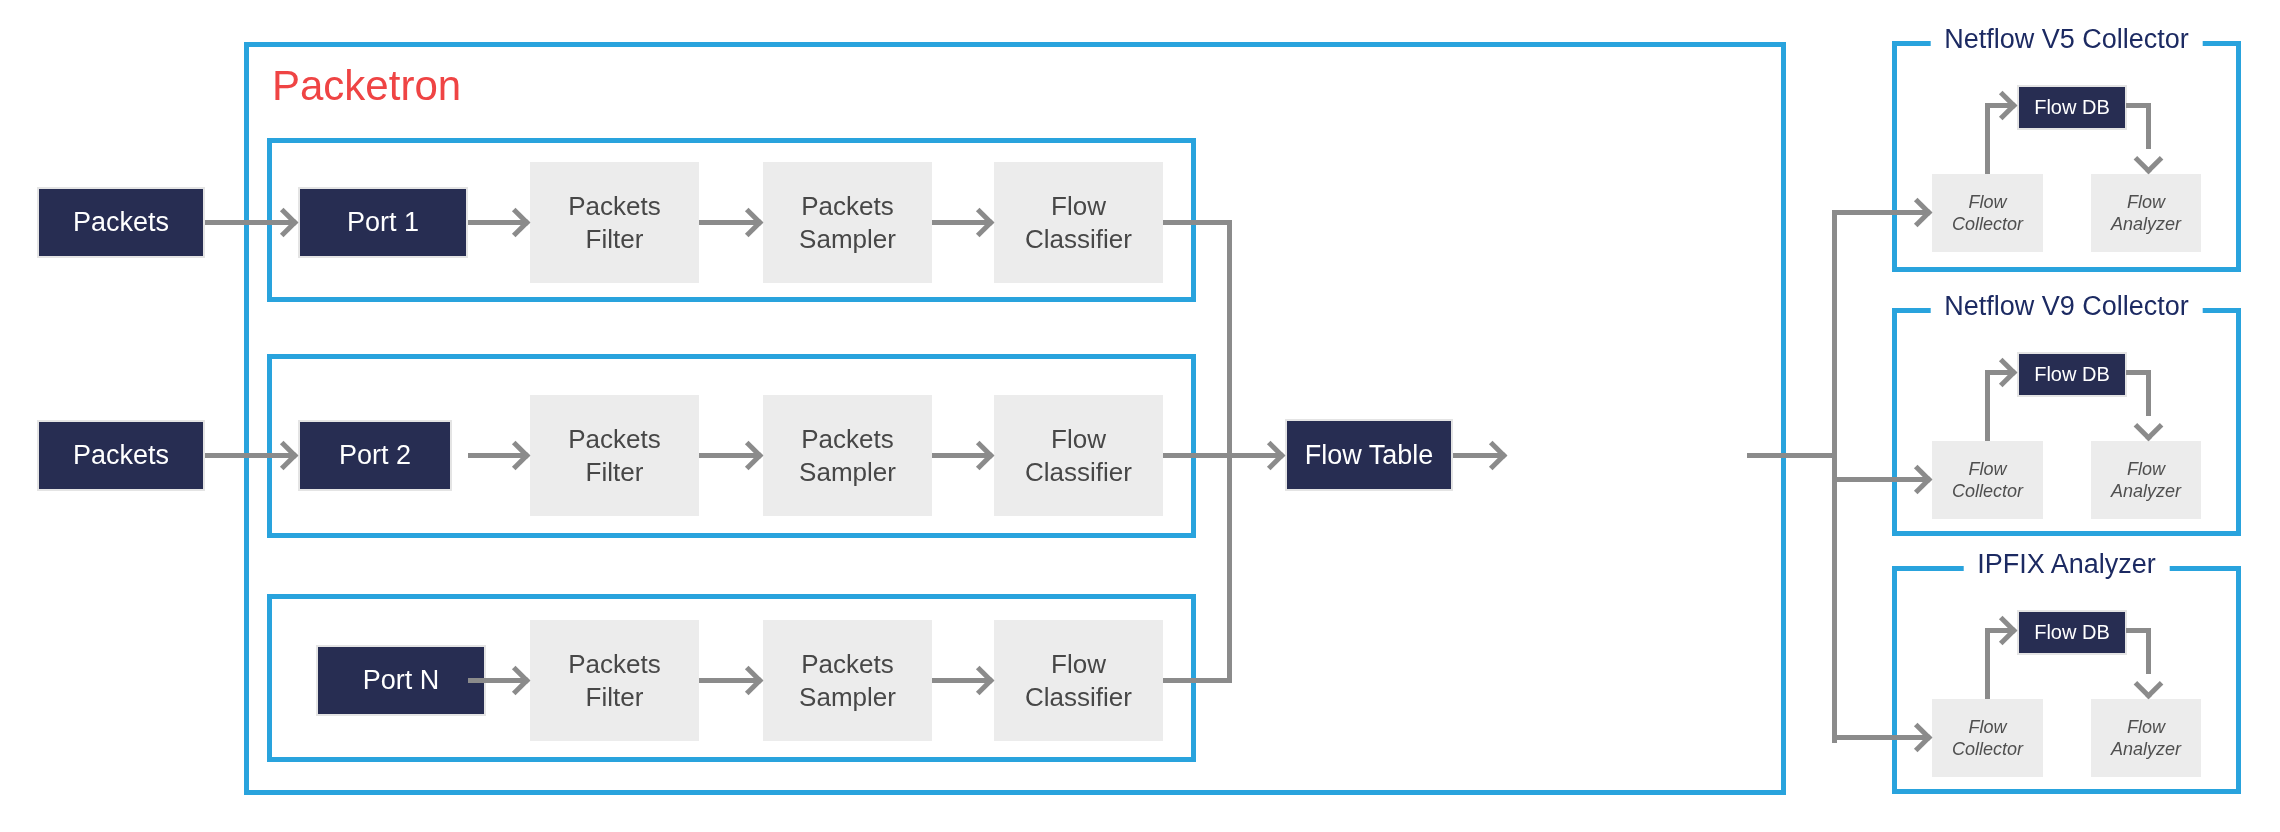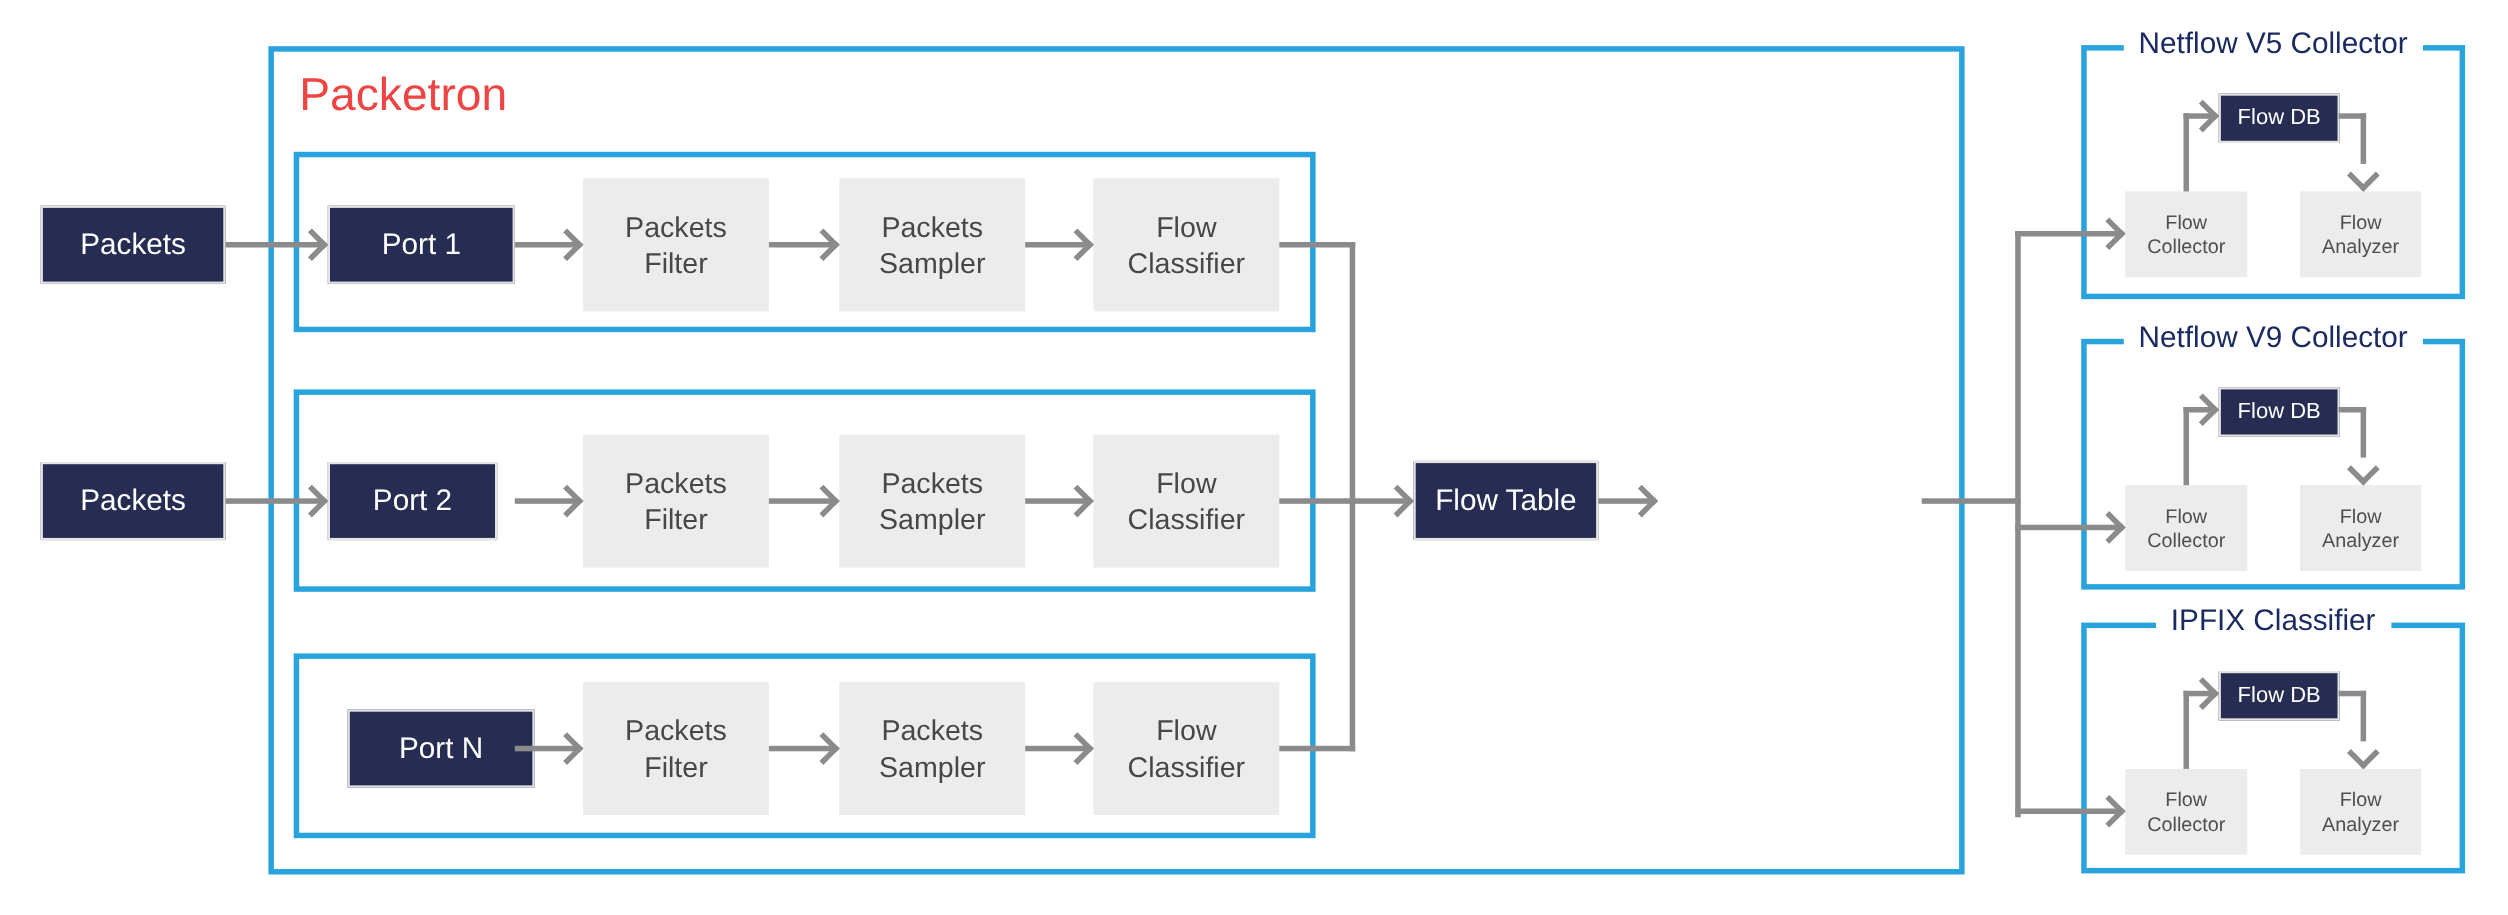--- a/index.html
+++ b/index.html
@@ -4,21 +4,21 @@
 <style>
   html,body{margin:0;padding:0;background:#ffffff;}
   .canvas{position:relative;width:2280px;height:832px;background:#ffffff;
           font-family:"Liberation Sans",sans-serif;overflow:hidden;}
   .navy{position:absolute;background:#272d52;border:2px solid #e4e4e4;color:#ffffff;
         display:flex;align-items:center;justify-content:center;text-align:center;
         box-sizing:border-box;font-size:27px;}
   .graybox{position:absolute;background:#ececec;color:#474747;display:flex;
         align-items:center;justify-content:center;text-align:center;
         font-size:26px;line-height:1.25;box-sizing:border-box;}
-  .smalltext{font-size:18px;color:#4f4f4f;}
+  .smalltext{font-size:18px;color:#4f4f4f;font-style:italic;}
   .dbtext{font-size:20px;}
   .bluebox{position:absolute;border:5px solid #29a3dd;box-sizing:border-box;background:transparent;}
   .hl,.vl{position:absolute;background:#8b8b8b;}
   .hl{height:5px;}
   .vl{width:5px;}
   .ar,.ad{position:absolute;width:16px;height:16px;border-top:5px solid #8b8b8b;
           border-right:5px solid #8b8b8b;background:transparent;}
   .ar{transform:rotate(45deg);}
   .ad{transform:rotate(135deg);}
   .pk-title{position:absolute;left:272px;top:62px;font-size:42px;color:#ef4444;}
@@ -77,21 +77,21 @@
     <div class="graybox smalltext" style="left:194px;top:128px;width:110px;height:78px;padding:0 18px;">Flow Analyzer</div>
     <div class="vl" style="left:88px;top:57px;height:71px;"></div>
     <div class="hl" style="left:88px;top:57px;width:26px;"></div>
     <div class="ar" style="left:95px;top:49px;"></div>
     <div class="hl" style="left:229px;top:57px;width:25px;"></div>
     <div class="vl" style="left:249px;top:57px;height:46px;"></div>
     <div class="ad" style="left:241px;top:103px;"></div>
   </div>
 
   <div class="bluebox" style="left:1892px;top:566px;width:349px;height:228px;">
-    <span class="legend">IPFIX Classifier</span>
+    <span class="legend">IPFIX Analyzer</span>
     <div class="navy dbtext" style="left:120px;top:39px;width:110px;height:45px;">Flow DB</div>
     <div class="graybox smalltext" style="left:35px;top:128px;width:111px;height:78px;padding:0 18px;">Flow Collector</div>
     <div class="graybox smalltext" style="left:194px;top:128px;width:110px;height:78px;padding:0 18px;">Flow Analyzer</div>
     <div class="vl" style="left:88px;top:57px;height:71px;"></div>
     <div class="hl" style="left:88px;top:57px;width:26px;"></div>
     <div class="ar" style="left:95px;top:49px;"></div>
     <div class="hl" style="left:229px;top:57px;width:25px;"></div>
     <div class="vl" style="left:249px;top:57px;height:46px;"></div>
     <div class="ad" style="left:241px;top:103px;"></div>
   </div>

